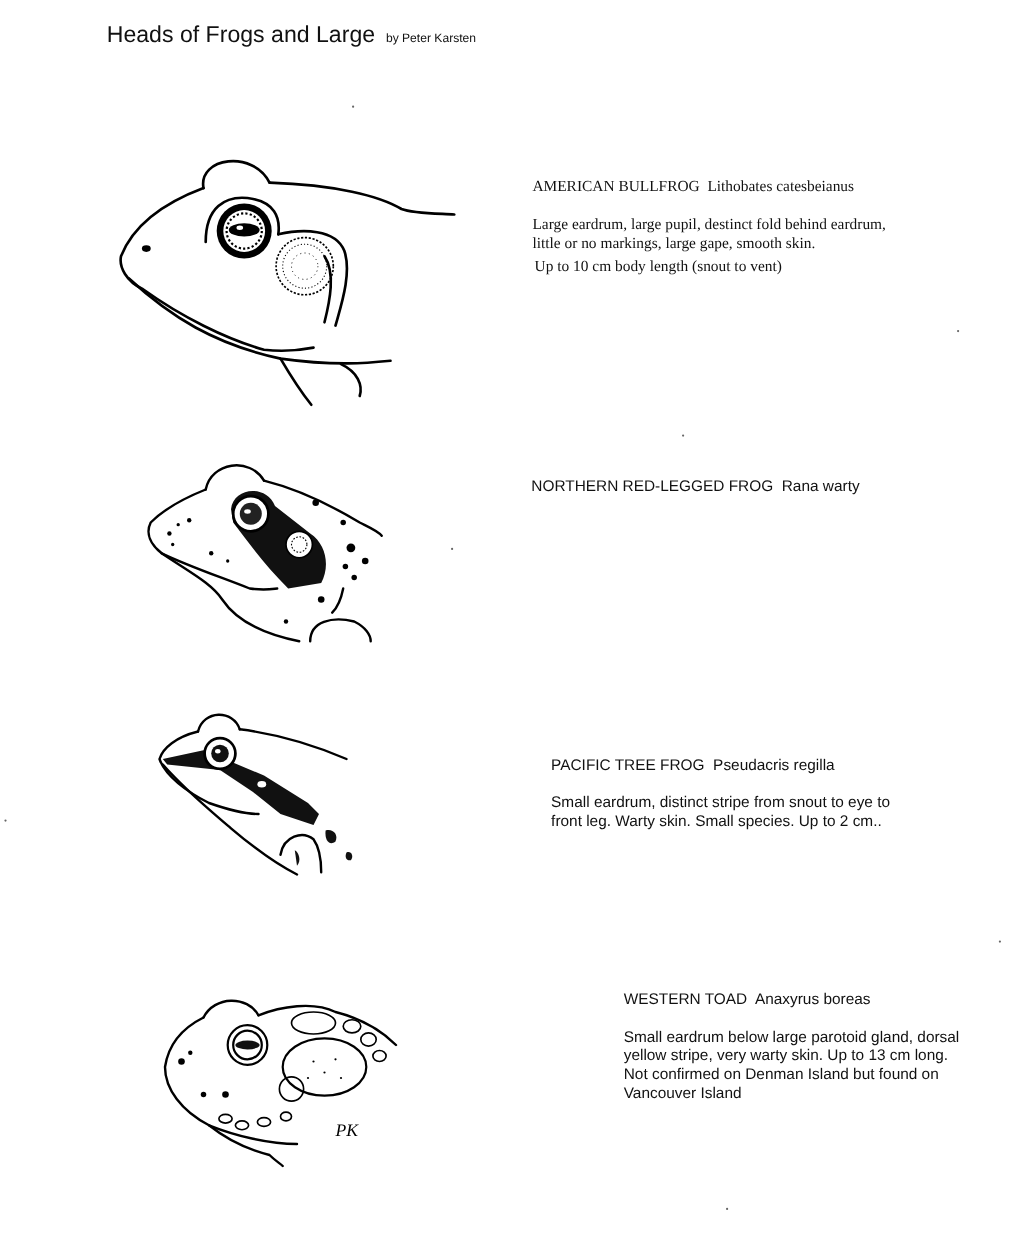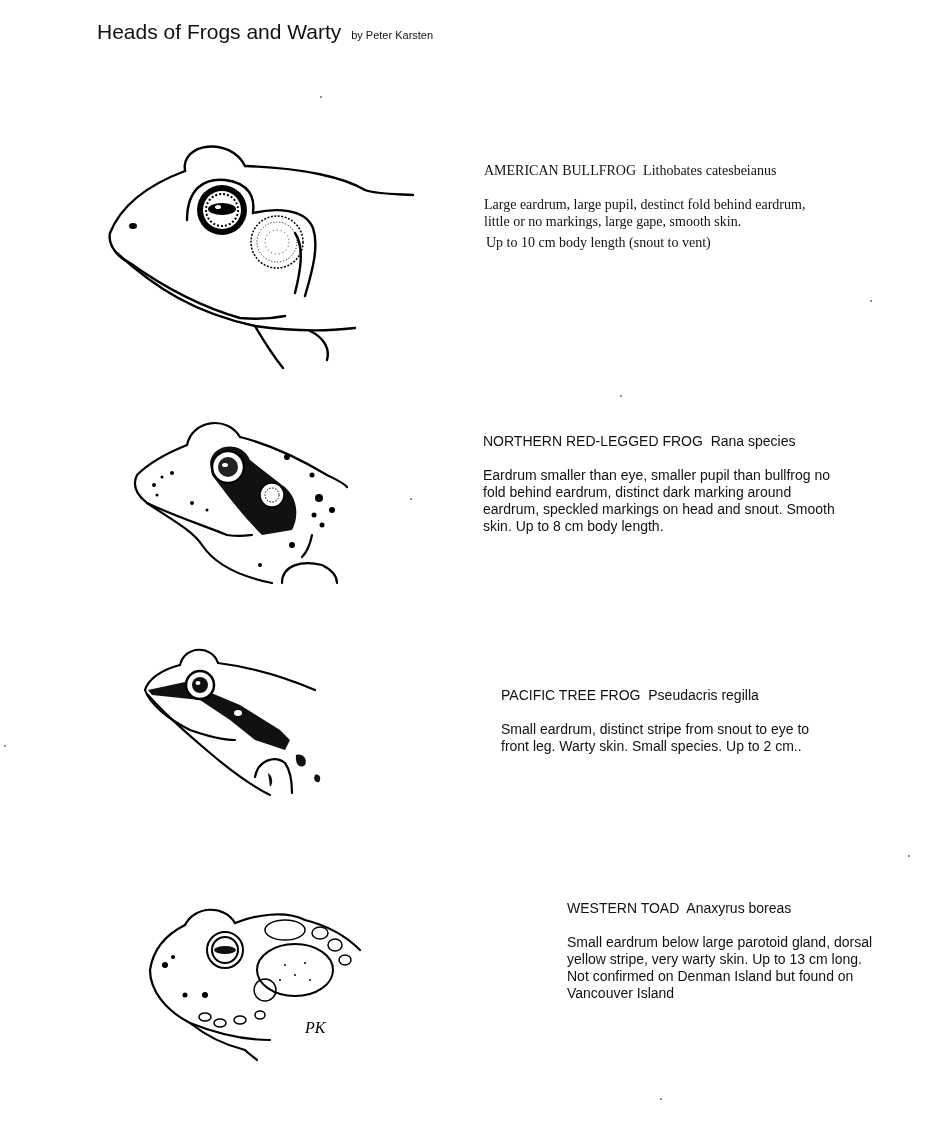--- a/index.html
+++ b/index.html
@@ -12,21 +12,21 @@
     .entry { position: absolute; font-size: 14px; line-height: 17px; }
     .entry .heading { margin: 0 0 17px 0; white-space: nowrap; }
     .entry .desc { margin: 0; }
     .entry .extra { margin: 4px 0 0 2px; }
     .speck { position: absolute; width: 2px; height: 2px; background: #666; border-radius: 1px; }
   </style>
 </head>
 <body>
 
 <div class="title">
-  <span>Heads of Frogs and Warty</span>
+  <span>Heads of Frogs and Large</span>
   <span class="byline">by Peter Karsten</span>
 </div>
 
 <div class="drawing" style="left:105px;top:138px;width:320px;height:235px;">
   <svg viewBox="0 0 320 235">
     <g fill="none" stroke="#000" stroke-width="2.4" stroke-linecap="round" stroke-linejoin="round">
       <path d="M80 33 C75 5,125 -2,140 28"></path>
       <path d="M140 28 C200 30,240 40,260 52 C270 56,290 56,308 57"></path>
       <path d="M80 33 C40 48,15 70,5 95 C3 105,10 118,25 125 C60 150,100 170,135 180 C155 182,170 180,180 178"></path>
       <path d="M12 115 C50 150,90 175,150 188 C200 195,230 192,250 190"></path>
@@ -86,23 +86,22 @@
         <circle cx="182" cy="100" r="2.5"></circle>
         <circle cx="190" cy="110" r="2.5"></circle>
       <circle cx="160" cy="130" r="3"></circle>
         <circle cx="128" cy="150" r="2"></circle>
     </g>
   </svg>
 </div>
 <div class="entry" style="left:483px;top:433px;width:360px;">
   <p class="heading">
     <span>NORTHERN RED-LEGGED FROG</span>&nbsp;
-    <span>Rana species</span>
+    <span>Rana warty</span>
   </p>
-  <p class="desc">Eardrum smaller than eye, smaller pupil than bullfrog no fold behind eardrum, distinct dark marking around eardrum, speckled markings on head and snout. Smooth skin. Up to 8 cm body length.</p>
 </div>
 
 <div class="drawing" style="left:140px;top:645px;width:185px;height:150px;">
   <svg viewBox="0 0 185 150">
     <g fill="none" stroke="#000" stroke-width="2.2" stroke-linecap="round" stroke-linejoin="round">
       <path d="M40 20 C45 0,72 0,78 18"></path>
       <path d="M78 18 C110 22,140 30,175 45"></path>
       <path d="M40 20 C20 25,8 35,5 45 C10 60,30 75,50 85 C70 92,85 95,95 95"></path>
       <path d="M8 50 C30 75,55 95,70 108 C90 125,110 140,130 150"></path>
       <path d="M115 132 C118 115,135 110,145 118 C150 125,152 135,152 148"></path>

